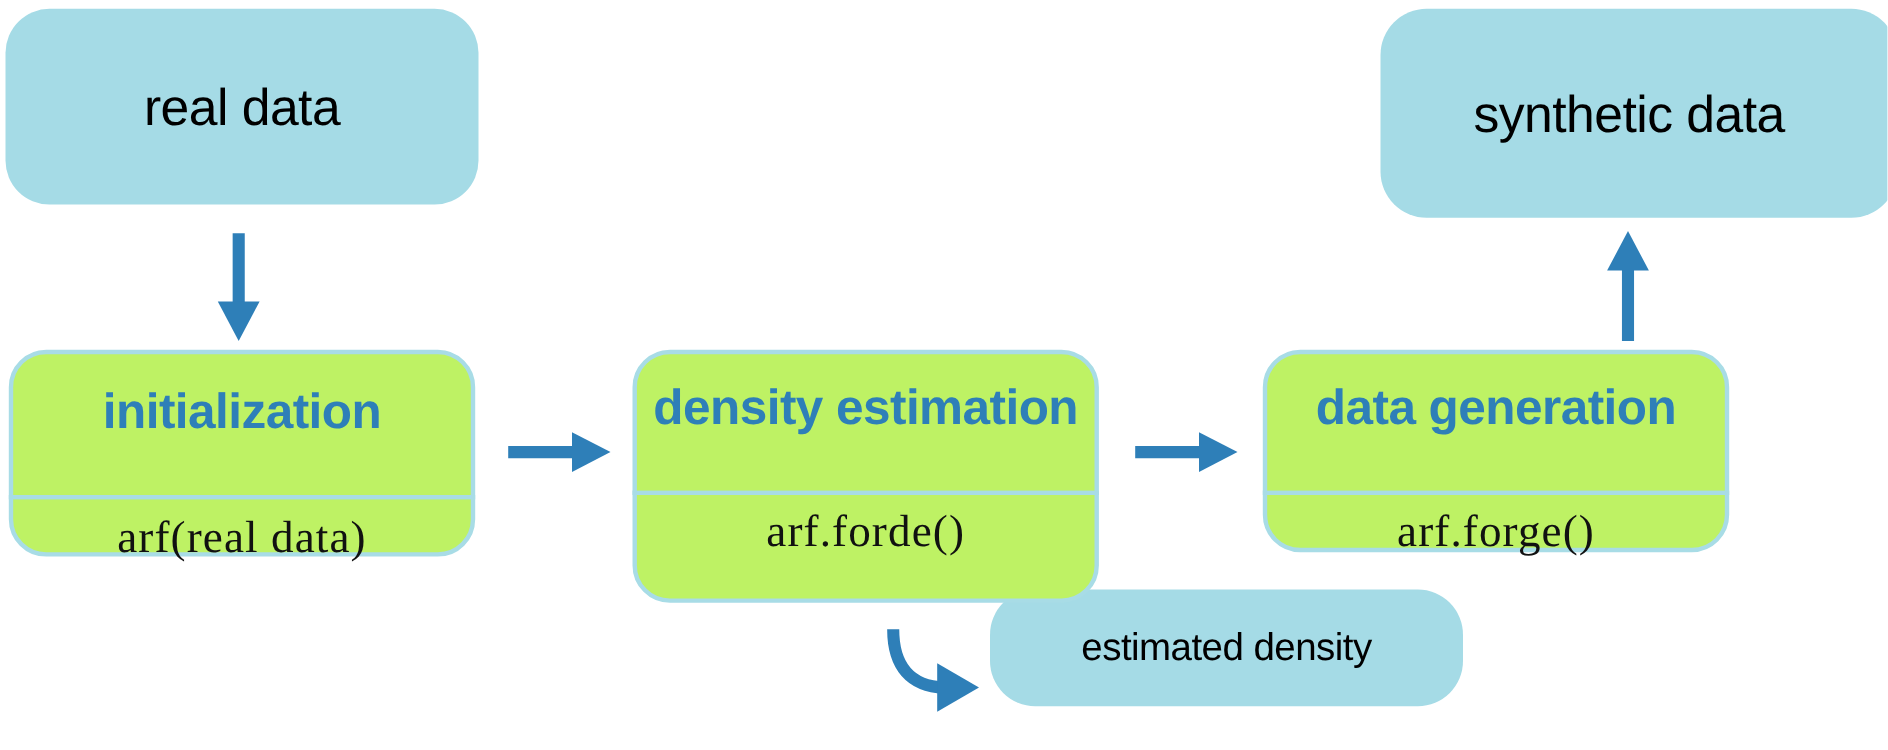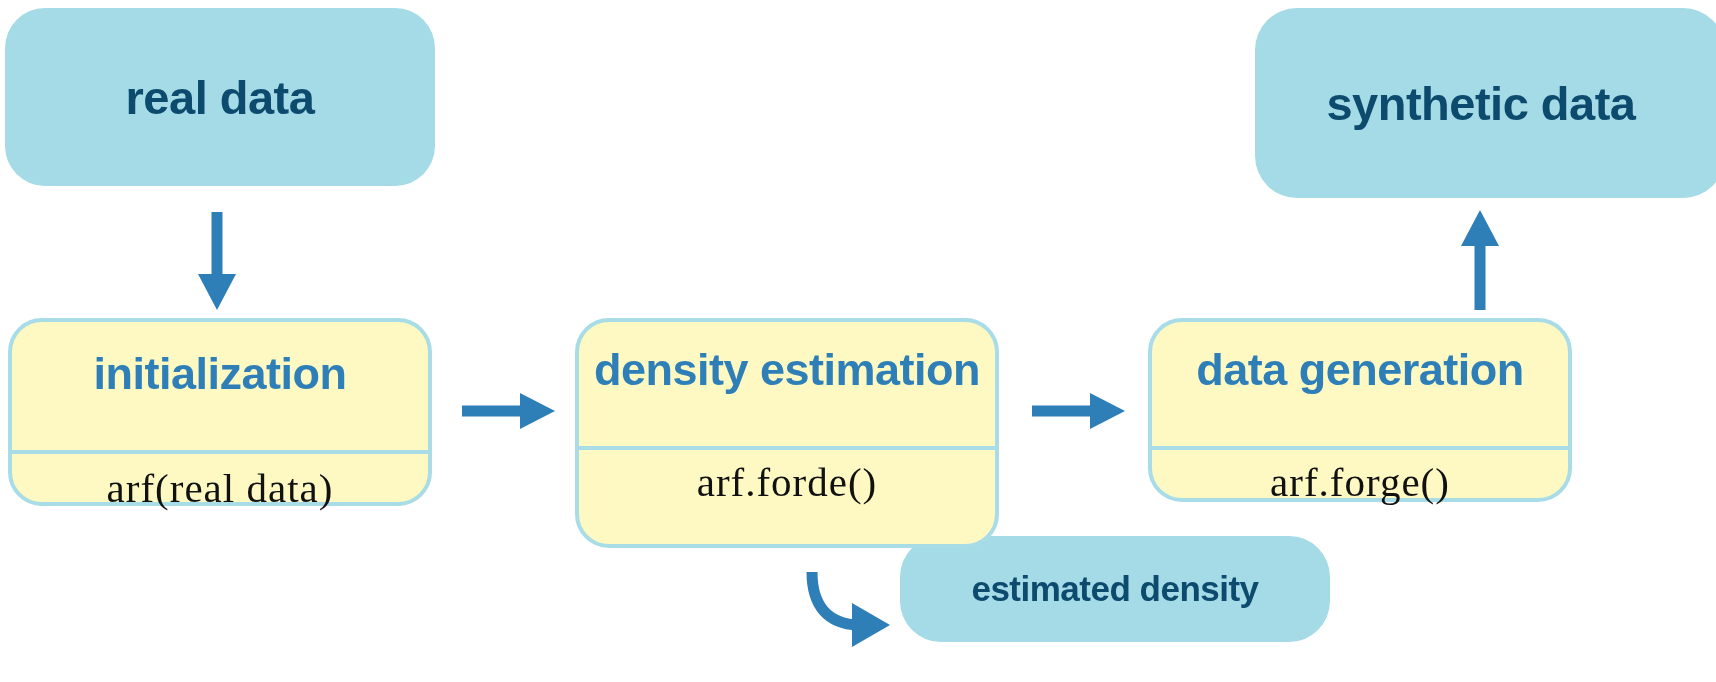--- a/index.html
+++ b/index.html
@@ -19,22 +19,22 @@
     overflow: hidden;
   }
 
   
   .data-node {
     position: absolute;
     display: flex;
     align-items: center;
     justify-content: center;
     background: #a5dbe6;
-    color: #0c4a6e;
-    font-weight: bold;
+    color: #000000;
+    font-weight: normal;
     letter-spacing: -0.5px;
     box-sizing: border-box;
     text-align: left;
     white-space: nowrap;
   }
 
   #node-real-data {
     left: 5px;
     top: 8px;
     width: 430px;
@@ -60,21 +60,21 @@
     width: 430px;
     height: 106px;
     border-radius: 41px;
     font-size: 35px;
   }
 
   
   .proc-node {
     position: absolute;
     box-sizing: border-box;
-    background: #fef9c3;
+    background: #bef264;
     border: 4px solid #a8dce6;
     border-radius: 34px;
     overflow: visible;
   }
   .proc-title {
     position: absolute;
     left: 0;
     right: 0;
     text-align: center;
     color: #2e7fb8;

